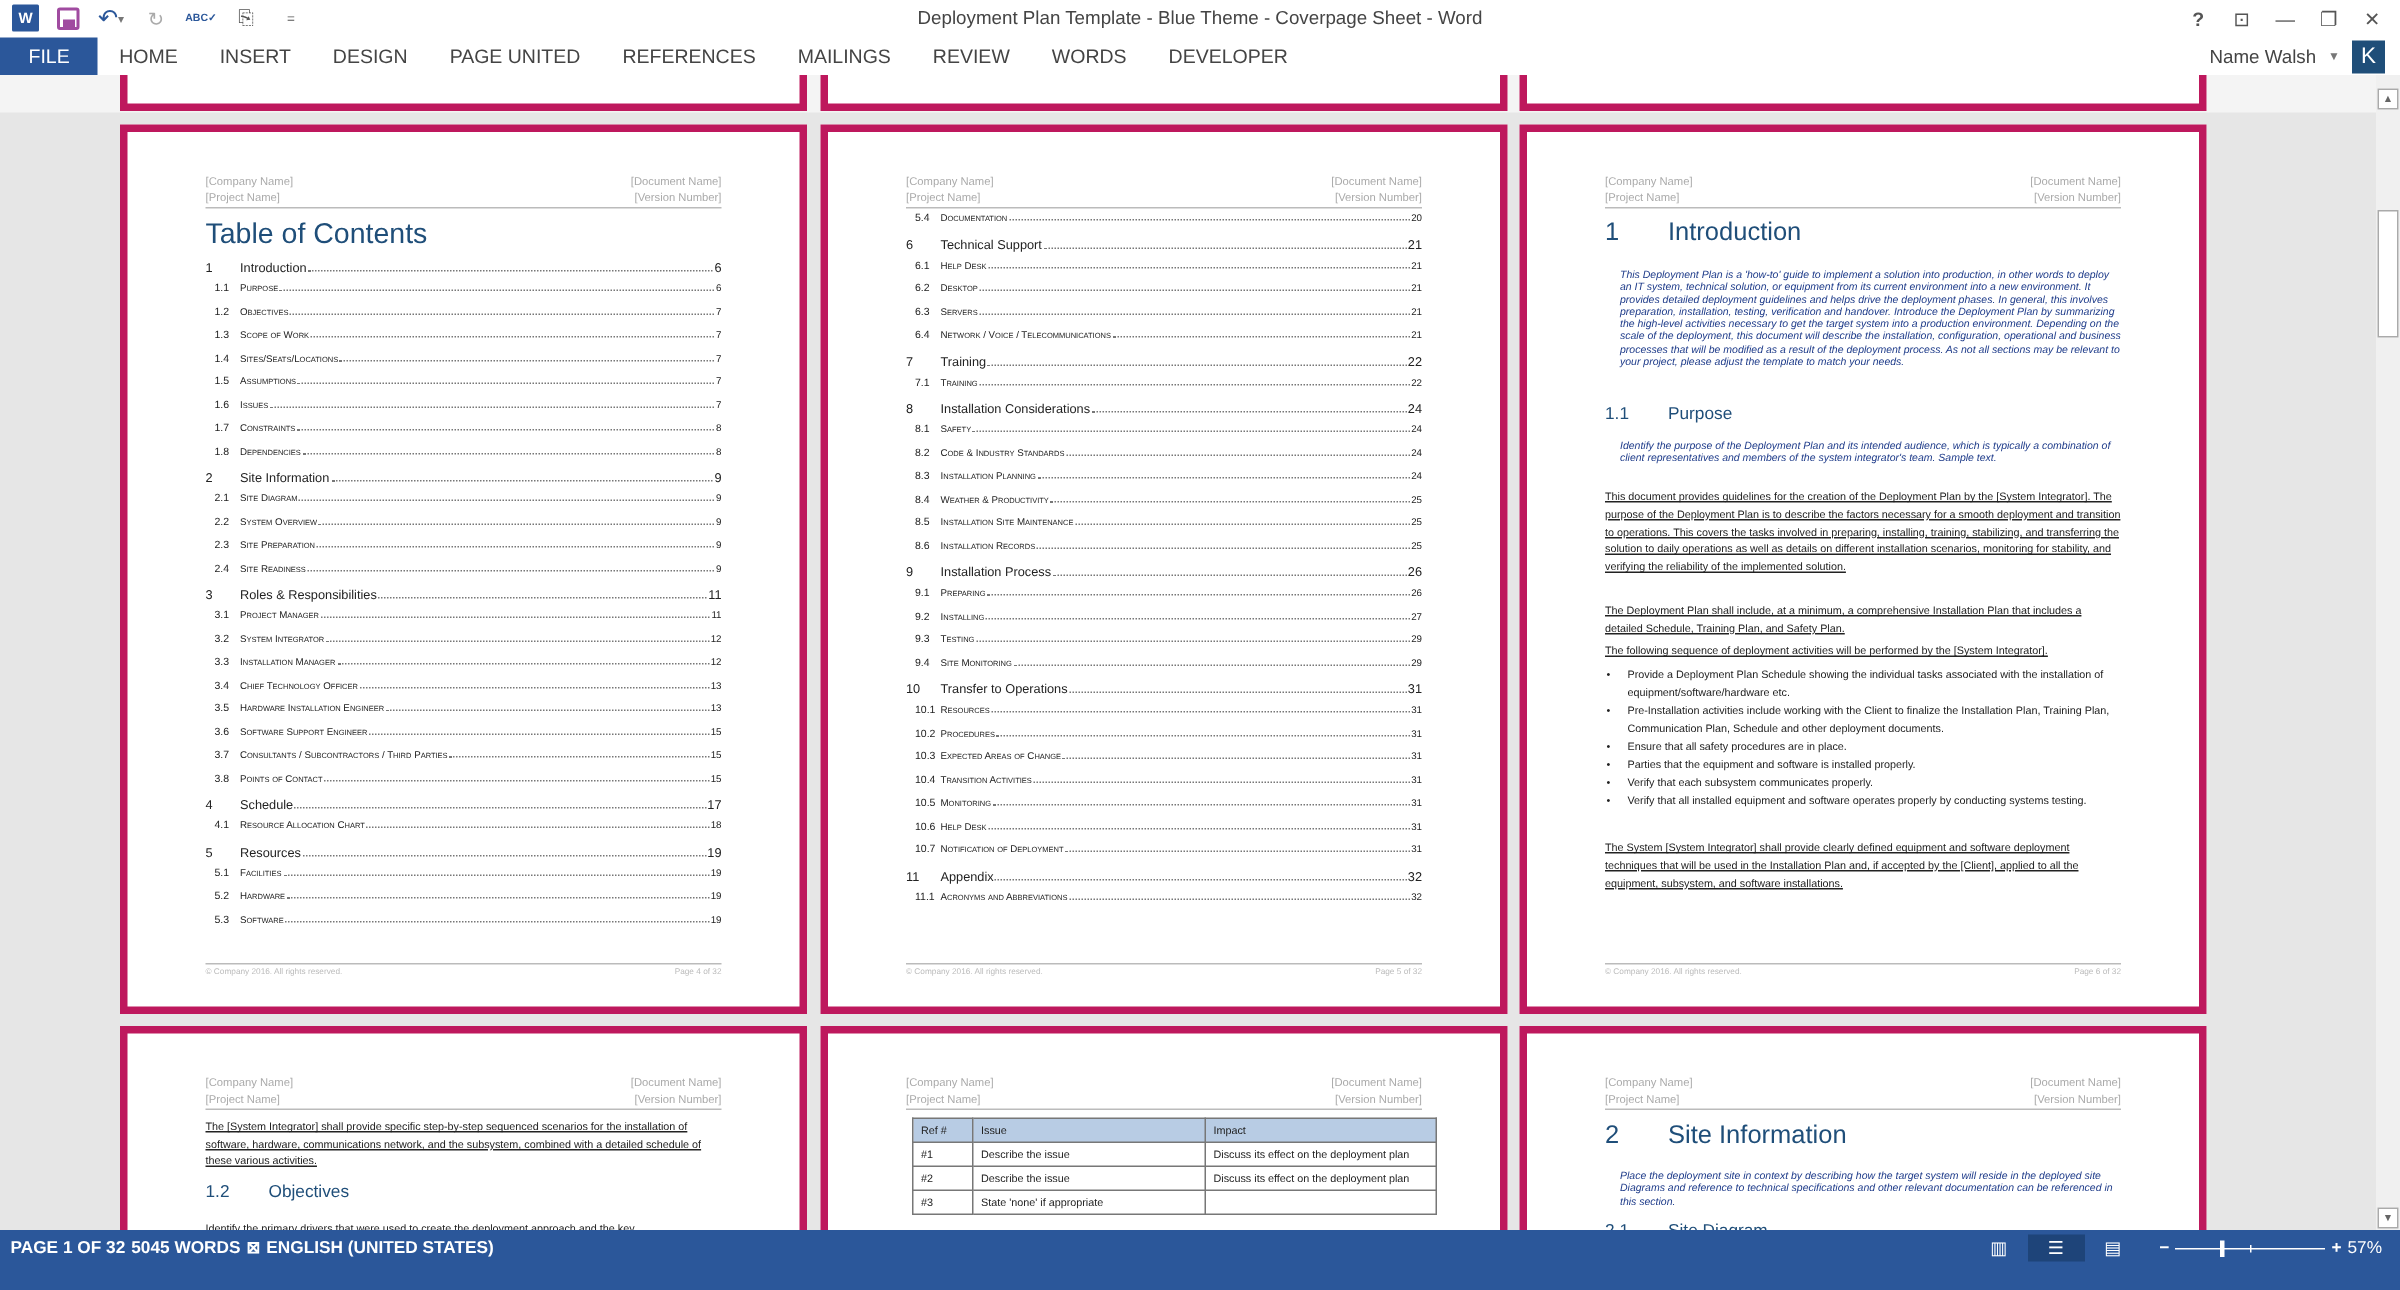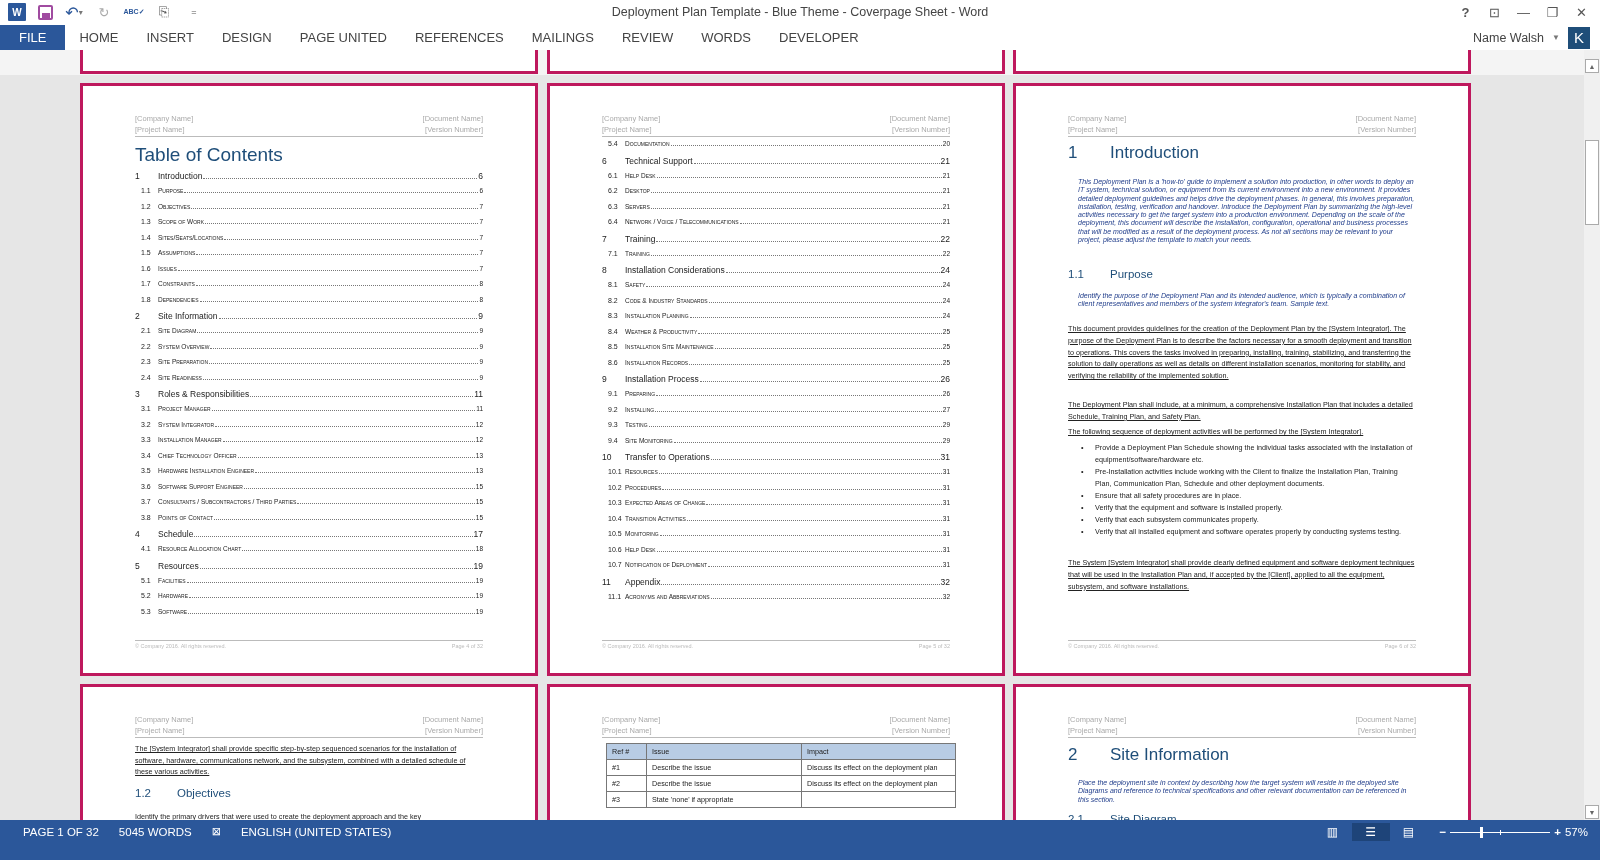--- a/index.html
+++ b/index.html
@@ -20,21 +20,21 @@
   .tabs { position: absolute; left: 0; top: 25px; width: 1600px; height: 25px; background: #fff; display: flex; align-items: stretch; }
   .tab { padding: 0 14px; font-size: 13px; color: #444; display: flex; align-items: center; }
   .tab.file { background: #2b579a; color: #fff; padding: 0 19px; }
   .user { position: absolute; right: 10px; top: 0; height: 25px; display: flex; align-items: center; gap: 8px; font-size: 12.5px; color: #444; }
   .avatar { width: 22px; height: 22px; background: #1f4e79; color: #fff; display: flex; align-items: center; justify-content: center; font-size: 15px; }
   .caret { font-size: 8px; color: #777; }
 
   
   .workspace { position: absolute; left: 0; top: 50px; width: 1584px; height: 770px; background: #e6e6e6; overflow: hidden; }
   .workspace .band { position: absolute; left: 0; width: 1584px; background: #f1f1f1; }
-  .page { position: absolute; background: #fff; border: 3px solid #be185d; overflow: hidden; padding-left: 18px; }
+  .page { position: absolute; background: #fff; border: 5px solid #be185d; overflow: hidden; padding-left: 18px; }
   .hdr { position: absolute; left: 52px; right: 52px; top: 27px; font-size: 7.5px; color: #aaa; line-height: 11px; border-bottom: 1px solid #bbb; padding-bottom: 1px; }
   .hdr .row { display: flex; justify-content: space-between; }
   .ftr { position: absolute; left: 52px; right: 52px; top: 554px; font-size: 5.5px; color: #bbb; border-top: 1px solid #bbb; padding-top: 2px; display: flex; justify-content: space-between; }
 
   .toc-title { position: absolute; left: 52px; top: 58px; font-size: 19px; color: #1f4e79; font-weight: normal; }
   .toc { position: absolute; left: 52px; right: 52px; }
   .toc-row { display: flex; align-items: baseline; height: 15.5px; color: #222; white-space: nowrap; }
   .toc-row.l1 { font-size: 8.5px; height: 16px; }
   .toc-row.l2 { font-size: 6.5px; font-variant: small-caps; }
   .toc-row .num { width: 23px; flex: none; }
@@ -42,36 +42,36 @@
   .toc-row .lbl { flex: none; }
   .toc-row .dots { flex: 1; border-bottom: 1px dotted #777; margin: 0 1px 2px 1px; min-width: 5px; }
   .toc-row .pg { flex: none; }
 
   .h1 { position: absolute; left: 52px; font-size: 17px; color: #1f4e79; display: flex; }
   .h1 .n { width: 42px; }
   .h2 { position: absolute; left: 52px; font-size: 11.5px; color: #1f4e79; display: flex; }
   .h2 .n { width: 42px; }
   .guide { position: absolute; left: 62px; right: 52px; font-size: 7px; font-style: italic; color: #1f3c8a; line-height: 8.3px; }
   .body { position: absolute; left: 52px; right: 52px; font-size: 7.2px; color: #222; line-height: 11.8px; text-decoration: underline; }
-  .bullets { position: absolute; left: 62px; right: 52px; font-size: 7.2px; color: #222; line-height: 12px; list-style: none; }
+  .bullets { position: absolute; left: 50px; right: 52px; font-size: 7.2px; color: #222; line-height: 12px; list-style: none; }
   .bullets li { position: relative; padding-left: 17px; }
   .bullets li::before { content: "•"; position: absolute; left: 3px; }
 
   .issue-table { position: absolute; left: 56px; top: 56px; width: 350px; border-collapse: collapse; font-size: 7.2px; color: #222; }
   .issue-table th, .issue-table td { border: 1px solid #777; padding: 0 5px; height: 16px; text-align: left; font-weight: normal; }
   .issue-table th { background: #b8cce4; }
 
   
   .vscroll { position: absolute; left: 1584px; top: 50px; width: 16px; height: 770px; background: #f0f0f0; }
   .vscroll .btn { position: absolute; left: 1px; width: 14px; height: 14px; border: 1px solid #aaa; background: #fff; font-size: 7px; color: #666; display: flex; align-items: center; justify-content: center; }
   .vscroll .thumb { position: absolute; left: 1px; top: 90px; width: 14px; height: 85px; border: 1px solid #aaa; background: #fff; }
 
   
   .statusbar { position: absolute; left: 0; top: 820px; width: 1600px; height: 40px; background: #2b579a; color: #fff; font-size: 11.5px; }
-  .status-left { position: absolute; left: 23px; top: 5px; display: flex; gap: 20px; align-items: center; }
+  .status-left { position: absolute; left: 7px; top: 5px; display: flex; gap: 4px; align-items: center; font-weight: bold; }
   .status-right { position: absolute; right: 12px; top: 3px; display: flex; align-items: center; gap: 0; height: 18px; }
   .view-btn { width: 38px; height: 18px; display: flex; align-items: center; justify-content: center; font-size: 12px; }
   .view-btn.active { background: #1e4479; }
   .zoom-slider { display: flex; align-items: center; gap: 4px; margin-left: 12px; }
   .zoom-track { width: 100px; height: 1px; background: #fff; position: relative; }
   .zoom-thumb { position: absolute; left: 30px; top: -5px; width: 3px; height: 11px; background: #fff; }
   .zoom-mid { position: absolute; left: 50px; top: -2px; width: 1px; height: 5px; background: #fff; }
   .zoom-pct { margin-left: 4px; }
 </style>
 </head>
@@ -539,21 +539,21 @@
         <span>Purpose</span>
       </div>
     <div class="guide" style="top:206px;">Identify the purpose of the Deployment Plan and its intended audience, which is typically a combination of client representatives and members of the system integrator's team. Sample text.</div>
     <div class="body" style="top:237px;">This document provides guidelines for the creation of the Deployment Plan by the [System Integrator]. The purpose of the Deployment Plan is to describe the factors necessary for a smooth deployment and transition to operations. This covers the tasks involved in preparing, installing, training, stabilizing, and transferring the solution to daily operations as well as details on different installation scenarios, monitoring for stability, and verifying the reliability of the implemented solution.</div>
     <div class="body" style="top:313px;">The Deployment Plan shall include, at a minimum, a comprehensive Installation Plan that includes a detailed Schedule, Training Plan, and Safety Plan.</div>
     <div class="body" style="top:340px;">The following sequence of deployment activities will be performed by the [System Integrator].</div>
     <ul class="bullets" style="top:356px;">
       <li>Provide a Deployment Plan Schedule showing the individual tasks associated with the installation of equipment/software/hardware etc.</li>
       <li>Pre-Installation activities include working with the Client to finalize the Installation Plan, Training Plan, Communication Plan, Schedule and other deployment documents.</li>
       <li>Ensure that all safety procedures are in place.</li>
-      <li>Verify that the equipment and software is installed properly.</li>
+      <li>Parties that the equipment and software is installed properly.</li>
       <li>Verify that each subsystem communicates properly.</li>
       <li>Verify that all installed equipment and software operates properly by conducting systems testing.</li>
     </ul>
     <div class="body" style="top:471px;">The System [System Integrator] shall provide clearly defined equipment and software deployment techniques that will be used in the Installation Plan and, if accepted by the [Client], applied to all the equipment, subsystem, and software installations.</div>
     <div class="ftr">
         <span>© Company 2016. All rights reserved.</span>
         <span>Page 6 of 32</span>
       </div>
   </div>
 

